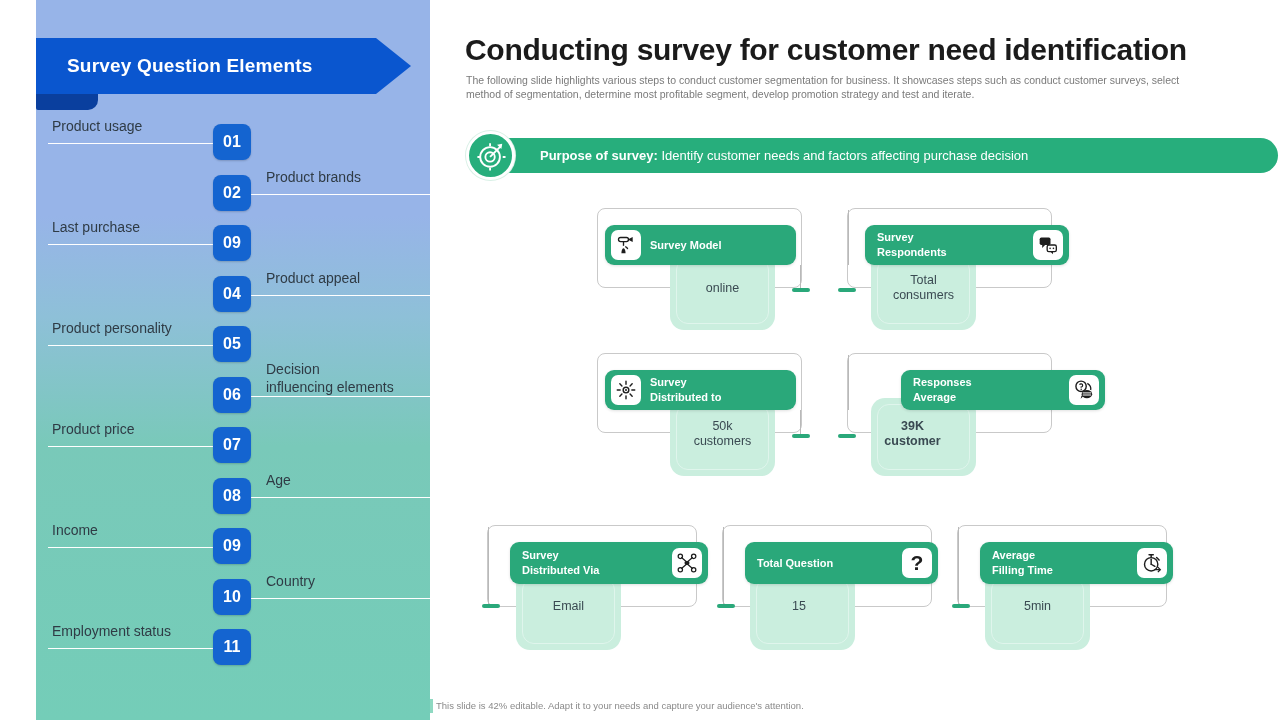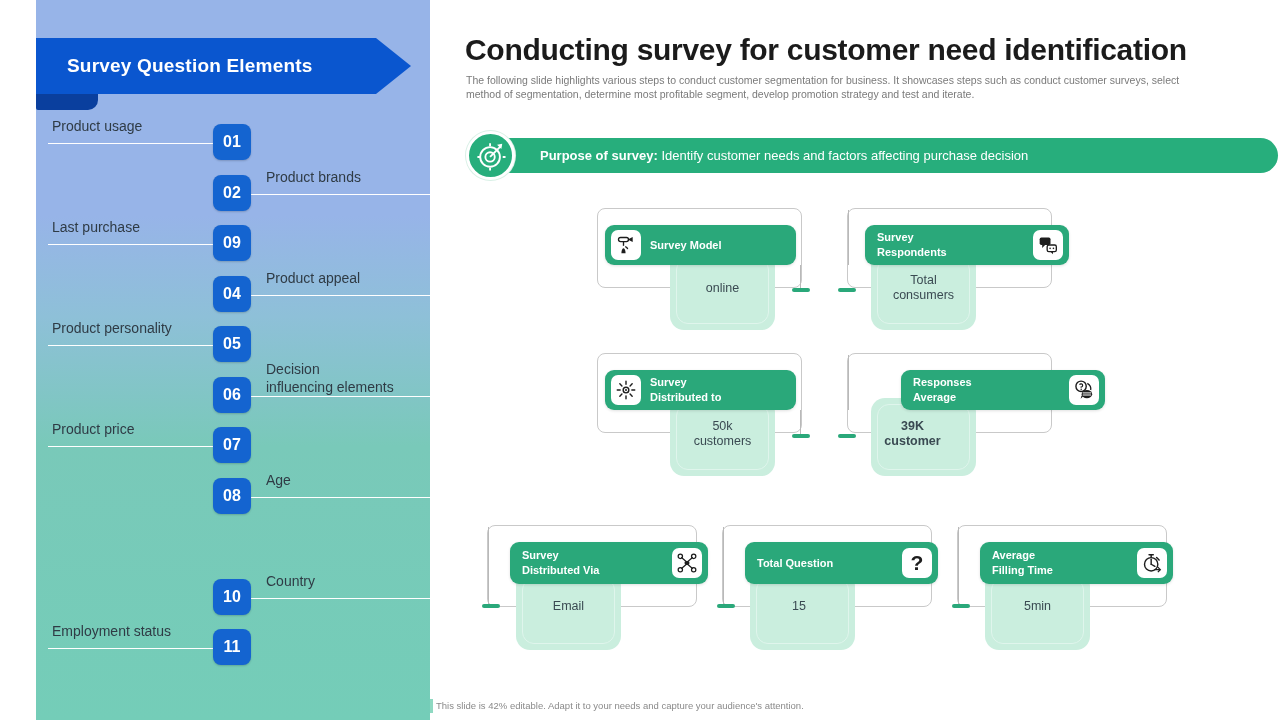--- a/index.html
+++ b/index.html
@@ -159,20 +159,25 @@
         </div>
         <div class="step left" style="top: 303px;">
           <div class="step-line"></div>
           <div class="step-label"><span>Product price</span></div>
           <div class="badge">07</div>
         </div>
         <div class="step right" style="top: 353.5px;">
           <div class="step-line"></div>
           <div class="step-label"><span>Age</span></div>
           <div class="badge">08</div>
+        </div>
+        <div class="step left" style="top: 404px;">
+          <div class="step-line"></div>
+          <div class="step-label"><span>Income</span></div>
+          <div class="badge">09</div>
         </div>
         <div class="step right" style="top: 454.5px;">
           <div class="step-line"></div>
           <div class="step-label"><span>Country</span></div>
           <div class="badge">10</div>
         </div>
         <div class="step left" style="top: 505px;">
           <div class="step-line"></div>
           <div class="step-label"><span>Employment status</span></div>
           <div class="badge">11</div>

